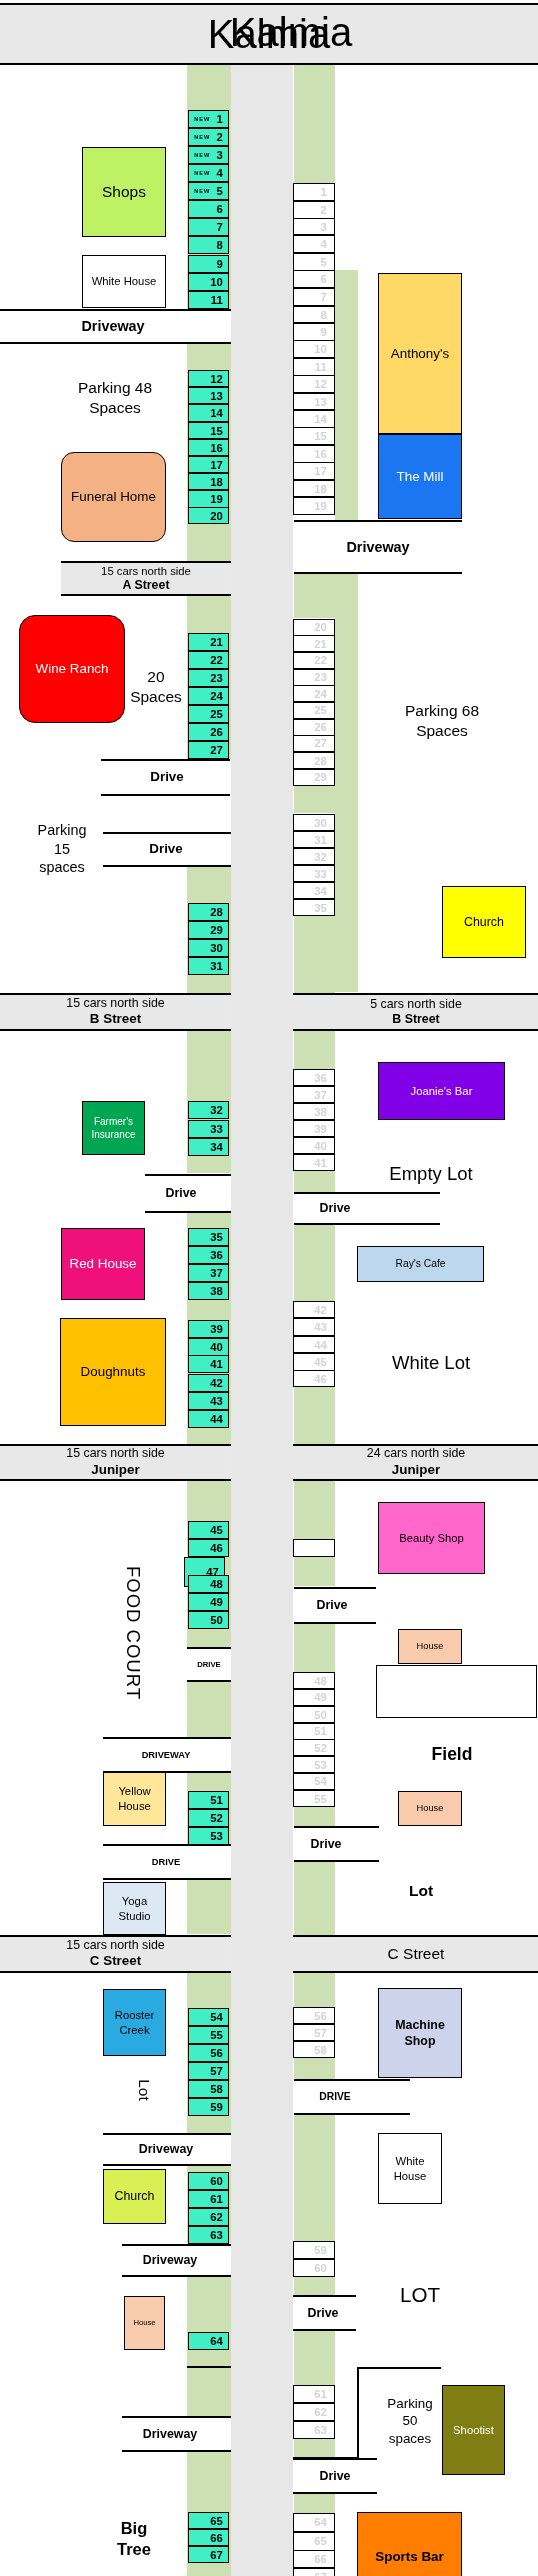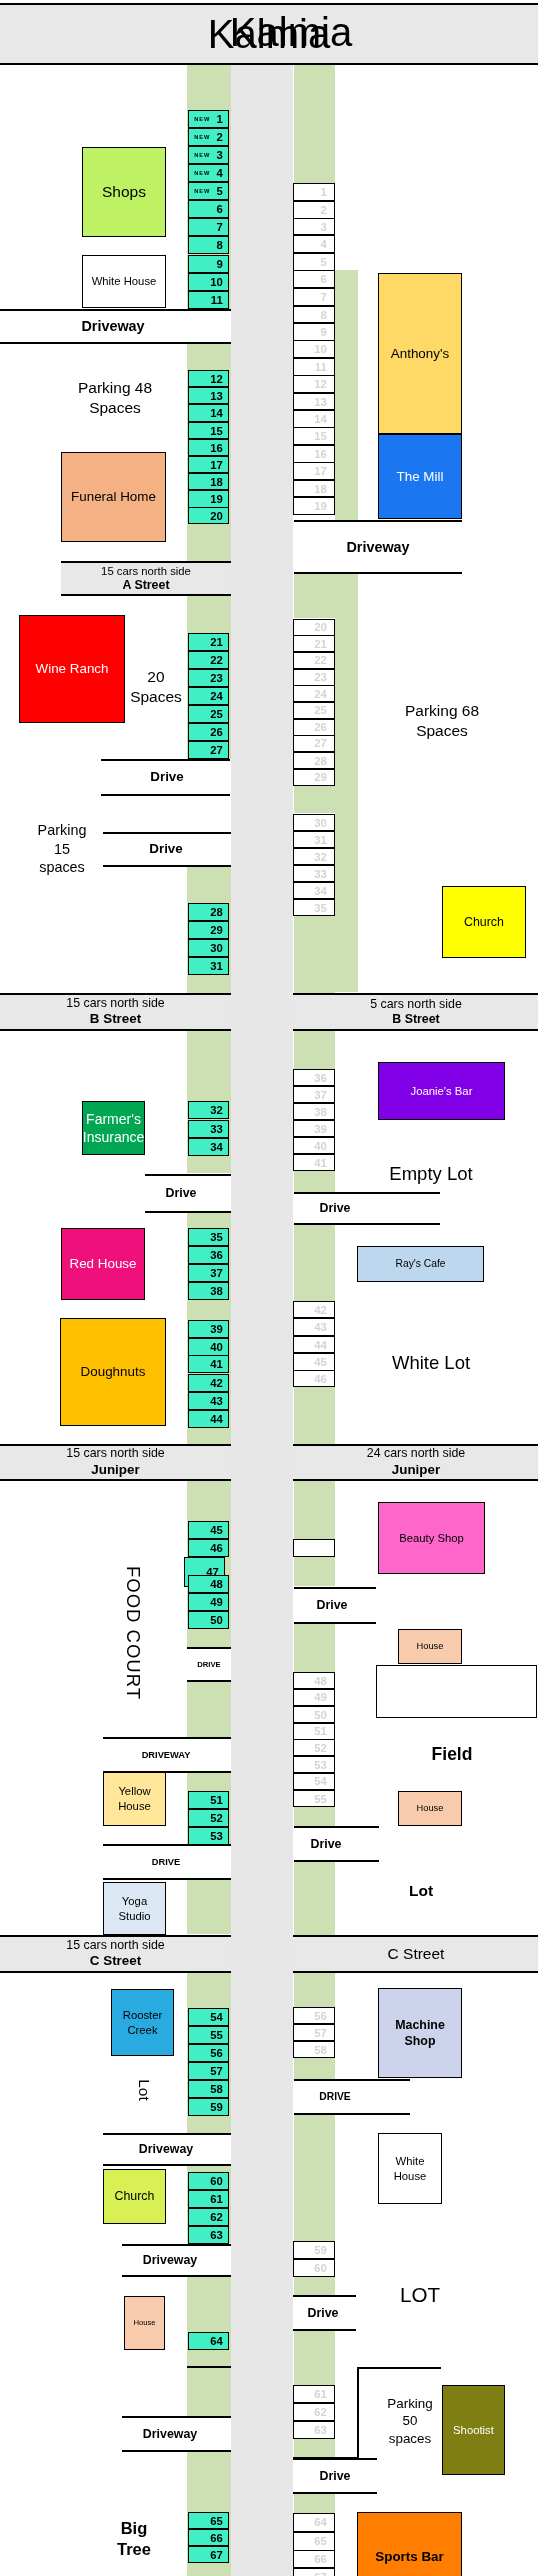--- a/index.html
+++ b/index.html
@@ -229,45 +229,45 @@
     <div class="abs space right" style="left: 293px; top: 2513px; width: 42px; height: 18.5px;">64</div>
     <div class="abs space right" style="left: 293px; top: 2532px; width: 42px; height: 18.5px;">65</div>
     <div class="abs space right" style="left: 293px; top: 2550px; width: 42px; height: 18px;">66</div>
     <div class="abs space right" style="left: 293px; top: 2568px; width: 42px; height: 18.5px;">67</div>
     <div class="abs bld" style="left: 82px; top: 147px; width: 84px; height: 90px; background: #bef264; color: rgb(0, 0, 0); font-size: 15.5px; font-weight: normal;">
       <div>Shops</div>
     </div>
     <div class="abs bld" style="left: 82px; top: 255px; width: 84px; height: 53px; background: rgb(255, 255, 255); color: rgb(0, 0, 0); font-size: 11.3px; font-weight: normal;">
       <div>White House</div>
     </div>
-    <div class="abs bld" style="left: 61px; top: 452px; width: 105px; height: 90px; background: rgb(244, 177, 131); color: rgb(0, 0, 0); font-size: 13.4px; font-weight: normal;">
+    <div class="abs bld" style="left: 61px; top: 452px; width: 105px; height: 90px; background: rgb(244, 177, 131); color: rgb(0, 0, 0); font-size: 13.4px; font-weight: normal; border-radius: 13px;">
       <div>Funeral Home</div>
     </div>
-    <div class="abs bld" style="left: 19px; top: 615px; width: 106px; height: 108px; background: rgb(255, 0, 0); color: rgb(255, 255, 255); font-size: 13.4px; font-weight: normal;">
+    <div class="abs bld" style="left: 19px; top: 615px; width: 106px; height: 108px; background: rgb(255, 0, 0); color: rgb(255, 255, 255); font-size: 13.4px; font-weight: normal; border-radius: 16px;">
       <div>Wine Ranch</div>
     </div>
-    <div class="abs bld" style="left: 82px; top: 1101px; width: 63px; height: 54px; background: rgb(0, 166, 81); color: rgb(255, 255, 255); font-size: 14px; font-weight: normal;">
+    <div class="abs bld" style="left: 82px; top: 1101px; width: 63px; height: 54px; background: rgb(0, 166, 81); color: rgb(255, 255, 255); font-size: 10px; font-weight: normal;">
       <div>Farmer's</div>
       <div>Insurance</div>
     </div>
     <div class="abs bld" style="left: 61px; top: 1228px; width: 84px; height: 72px; background: rgb(240, 16, 124); color: rgb(255, 255, 255); font-size: 13.4px; font-weight: normal;">
       <div>Red House</div>
     </div>
     <div class="abs bld" style="left: 60px; top: 1318px; width: 106px; height: 108px; background: rgb(255, 192, 0); color: rgb(0, 0, 0); font-size: 13.4px; font-weight: normal;">
       <div>Doughnuts</div>
     </div>
     <div class="abs bld" style="left: 103px; top: 1772px; width: 63px; height: 54px; background: rgb(255, 230, 153); color: rgb(0, 0, 0); font-size: 11.3px; font-weight: normal;">
       <div>Yellow</div>
       <div>House</div>
     </div>
     <div class="abs bld" style="left: 103px; top: 1882px; width: 63px; height: 53px; background: rgb(220, 232, 244); color: rgb(0, 0, 0); font-size: 11.3px; font-weight: normal;">
       <div>Yoga</div>
       <div>Studio</div>
     </div>
-    <div class="abs bld" style="left: 103px; top: 1989px; width: 63px; height: 67px; background: rgb(41, 171, 226); color: rgb(0, 0, 0); font-size: 11.3px; font-weight: normal; margin-left: 8px;">
+    <div class="abs bld" style="left: 103px; top: 1989px; width: 63px; height: 67px; background: rgb(41, 171, 226); color: rgb(0, 0, 0); font-size: 11.3px; font-weight: normal;">
       <div>Rooster</div>
       <div>Creek</div>
     </div>
     <div class="abs bld" style="left: 103px; top: 2169px; width: 63px; height: 55px; background: rgb(217, 240, 84); color: rgb(0, 0, 0); font-size: 12.4px; font-weight: normal;">
       <div>Church</div>
     </div>
     <div class="abs bld" style="left: 124px; top: 2296px; width: 41px; height: 54px; background: rgb(248, 203, 173); color: rgb(0, 0, 0); font-size: 7.7px; font-weight: normal;">
       <div>House</div>
     </div>
     <div class="abs bld" style="left: 378px; top: 434px; width: 84px; height: 85px; background: rgb(27, 118, 242); color: rgb(255, 255, 255); font-size: 13.4px; font-weight: normal;">

